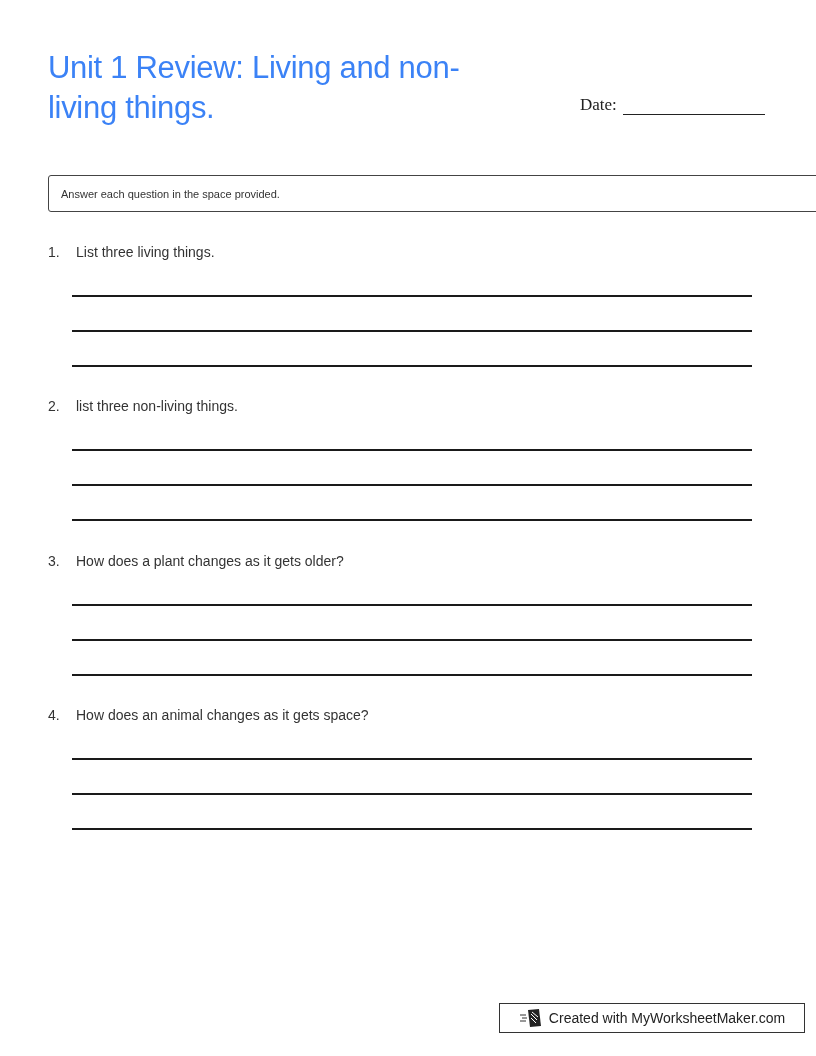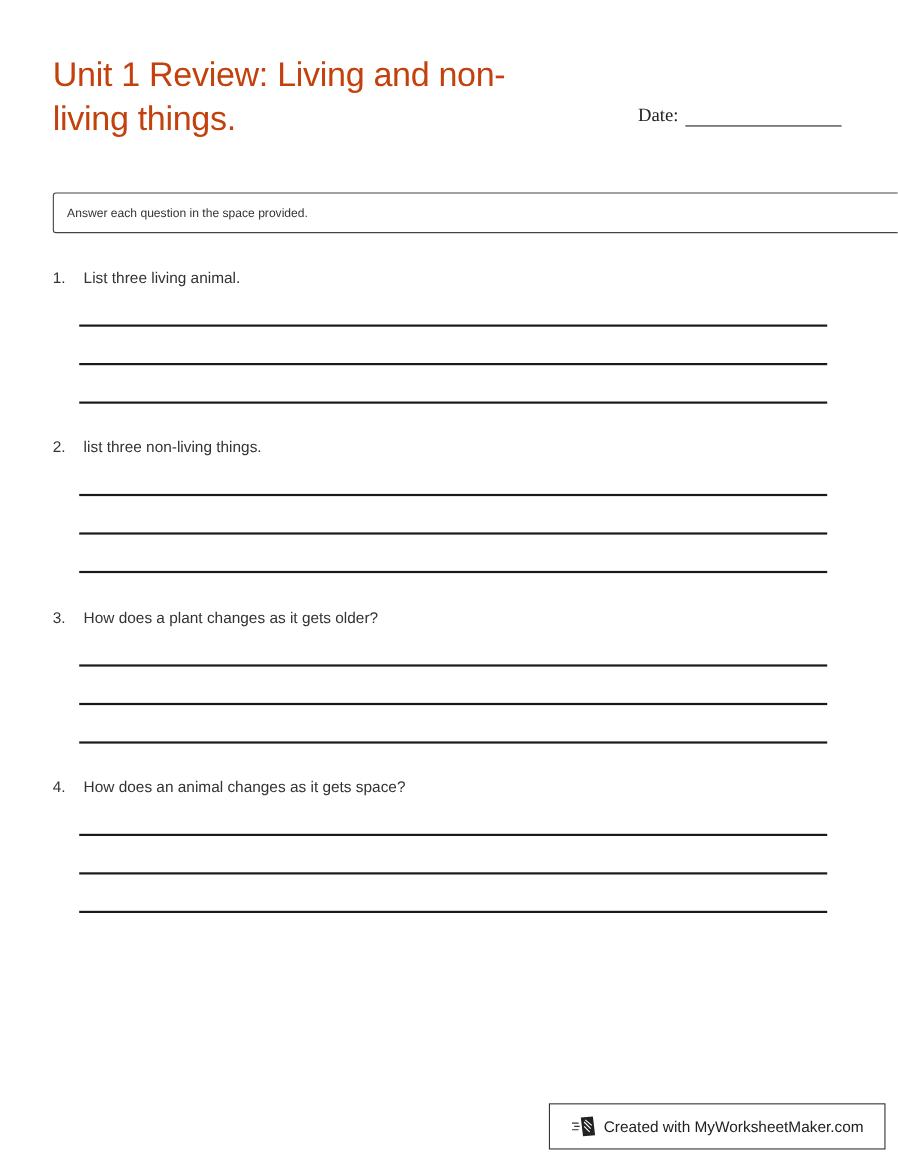--- a/index.html
+++ b/index.html
@@ -1,44 +1,44 @@
 <!DOCTYPE html>
 <html><head>
 <meta charset="utf-8">
 <style>
   html, body { margin: 0; padding: 0; background: #ffffff; }
   body { width: 816px; height: 1056px; position: relative; overflow: hidden; font-family: "Liberation Sans", "DejaVu Sans", sans-serif; color: #222; }
-  .title { position: absolute; left: 48px; top: 48px; width: 470px; font-size: 31px; line-height: 40px; color: #c2410c; letter-spacing: -0.3px; }
+  .title { position: absolute; left: 48px; top: 48px; width: 470px; font-size: 31px; line-height: 40px; color: #3b82f6; letter-spacing: -0.3px; }
   .date-wrap { position: absolute; left: 580px; top: 54px; display: flex; align-items: flex-end; }
   .date-label { font-family: "Liberation Serif", serif; font-size: 17px; color: #222; margin-top: 41px; }
   .date-line { display: inline-block; width: 142px; border-bottom: 1px solid #222; margin-left: 6px; height: 20px; }
   .instructions { position: absolute; left: 48px; top: 175px; width: 784px; height: 37px; border: 1px solid #444; border-radius: 3px; box-sizing: border-box; padding-left: 12px; font-size: 11px; line-height: 36px; color: #333; }
   .question { position: absolute; left: 48px; width: 720px; }
   .q-text { font-size: 14px; color: #333; display: flex; }
   .q-num { width: 28px; }
   .answer-line { position: absolute; left: 24px; width: 680px; height: 0; border-top: 2px solid #1a1a1a; }
-  .footer { position: absolute; left: 499px; top: 1003px; width: 306px; height: 42px; border: 1px solid #333; box-sizing: border-box; display: flex; align-items: center; justify-content: center; font-size: 14px; color: #222; }
+  .footer { position: absolute; left: 499px; top: 1003px; width: 306px; height: 30px; border: 1px solid #333; box-sizing: border-box; display: flex; align-items: center; justify-content: center; font-size: 14px; color: #222; }
   .footer svg { margin-right: 6px; }
 </style>
 </head>
 <body>
 
 <div class="title">Unit 1 Review: Living and non-living things.</div>
 
 <div class="date-wrap">
   <span class="date-label">Date:</span>
   <span class="date-line"></span>
 </div>
 
 <div class="instructions">Answer each question in the space provided.</div>
 
 <div class="question" style="top:244px;">
   <div class="q-text">
       <span class="q-num">1.</span>
-      <span>List three living animal.</span>
+      <span>List three living things.</span>
     </div>
   <div class="answer-line" style="top:51px;"></div>
   <div class="answer-line" style="top:86px;"></div>
   <div class="answer-line" style="top:121px;"></div>
 </div>
 
 <div class="question" style="top:398px;">
   <div class="q-text">
       <span class="q-num">2.</span>
       <span>list three non-living things.</span>

